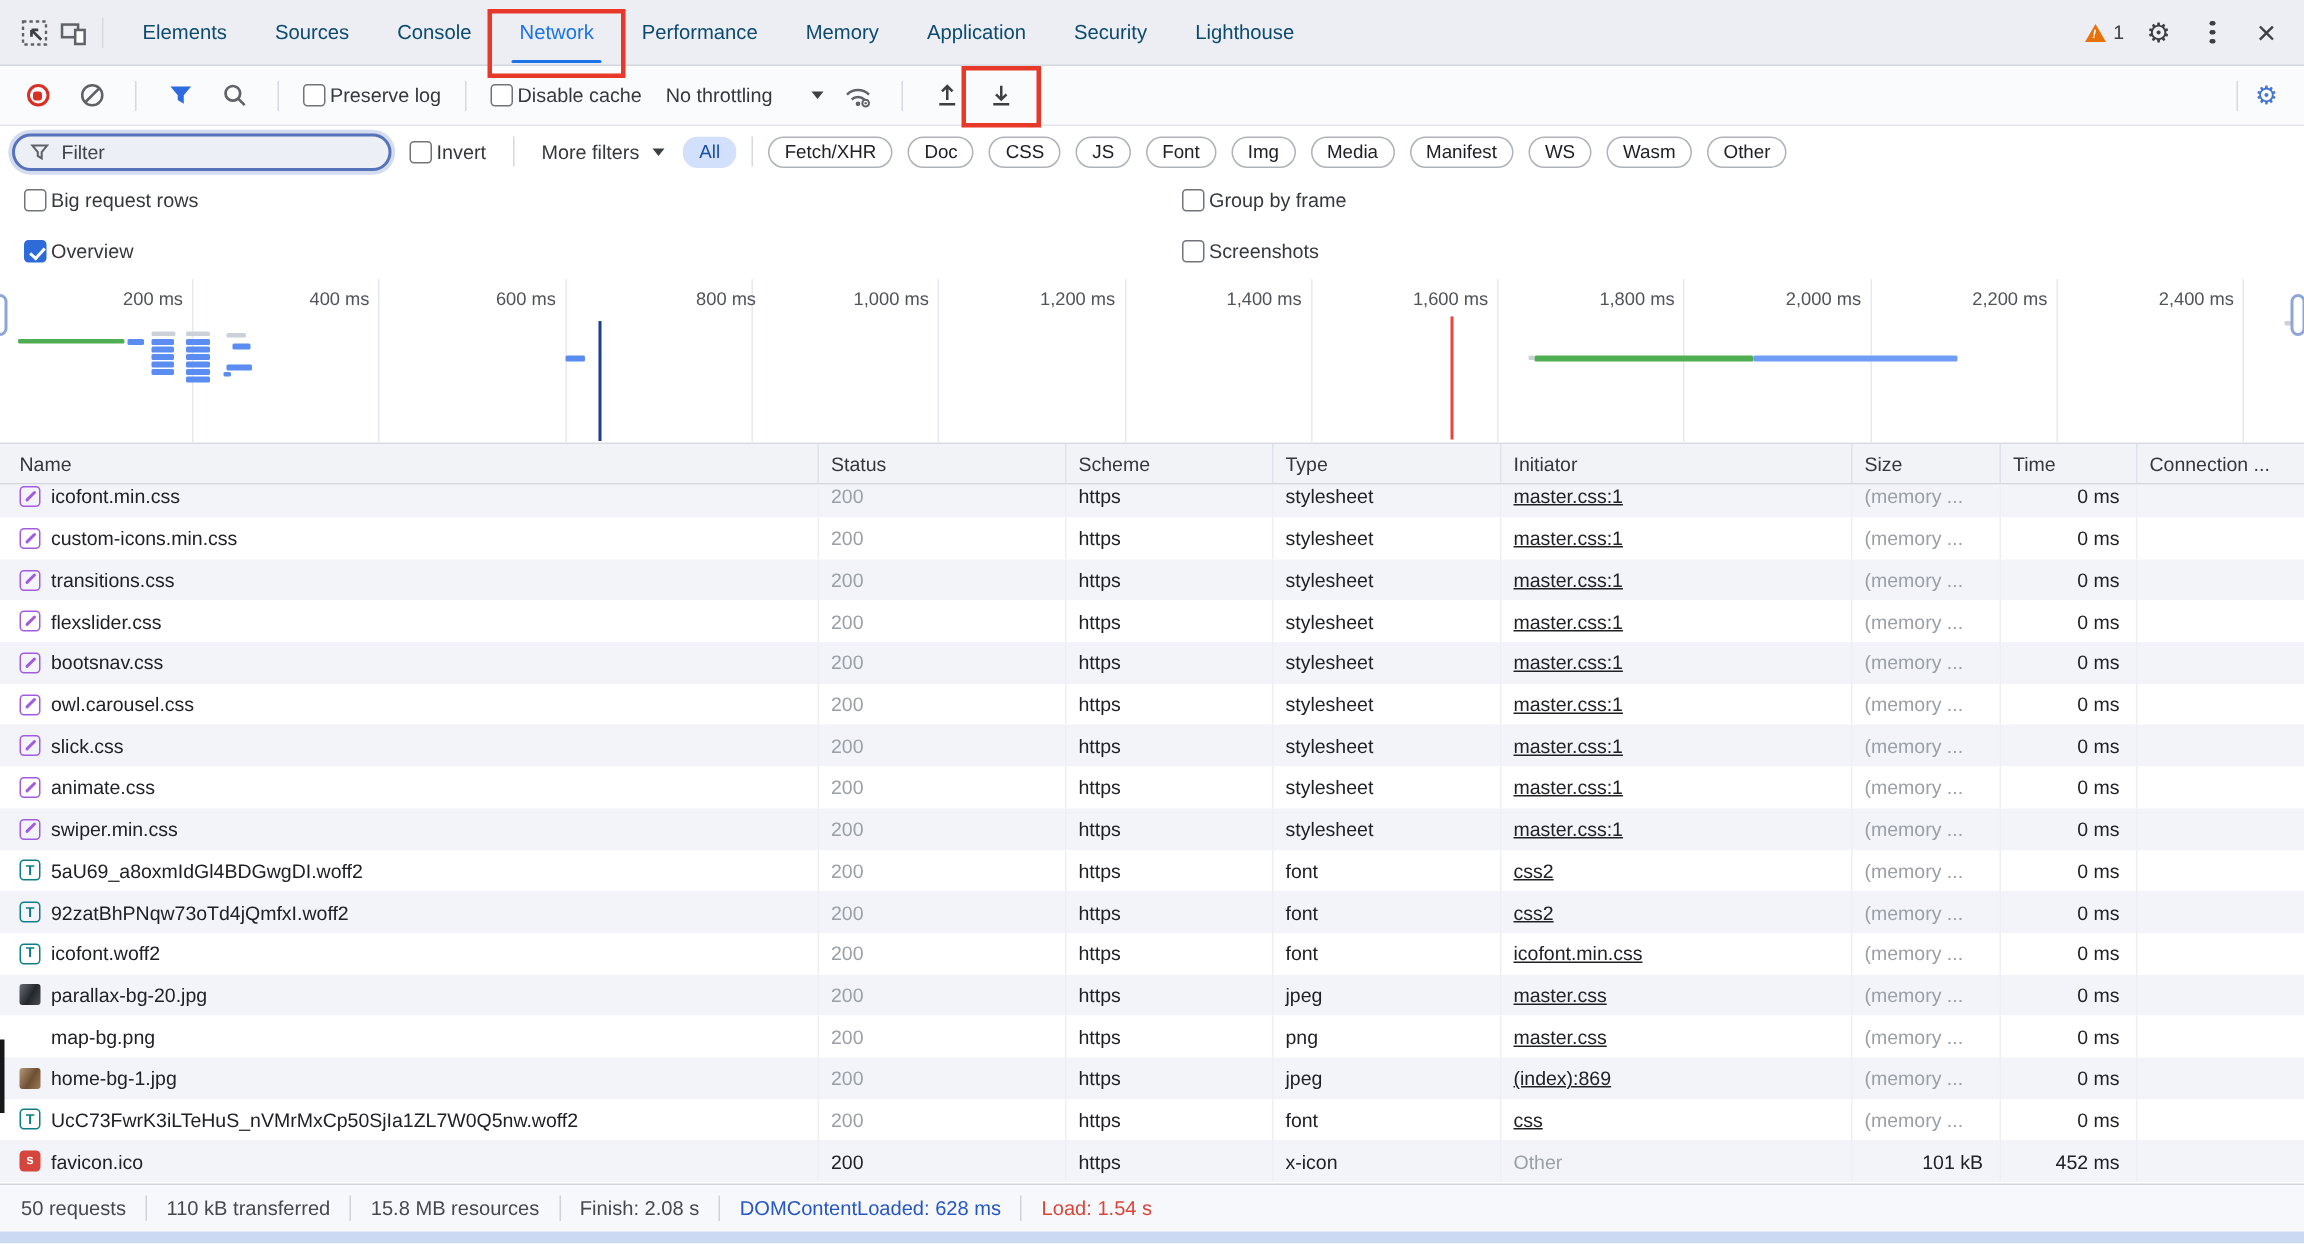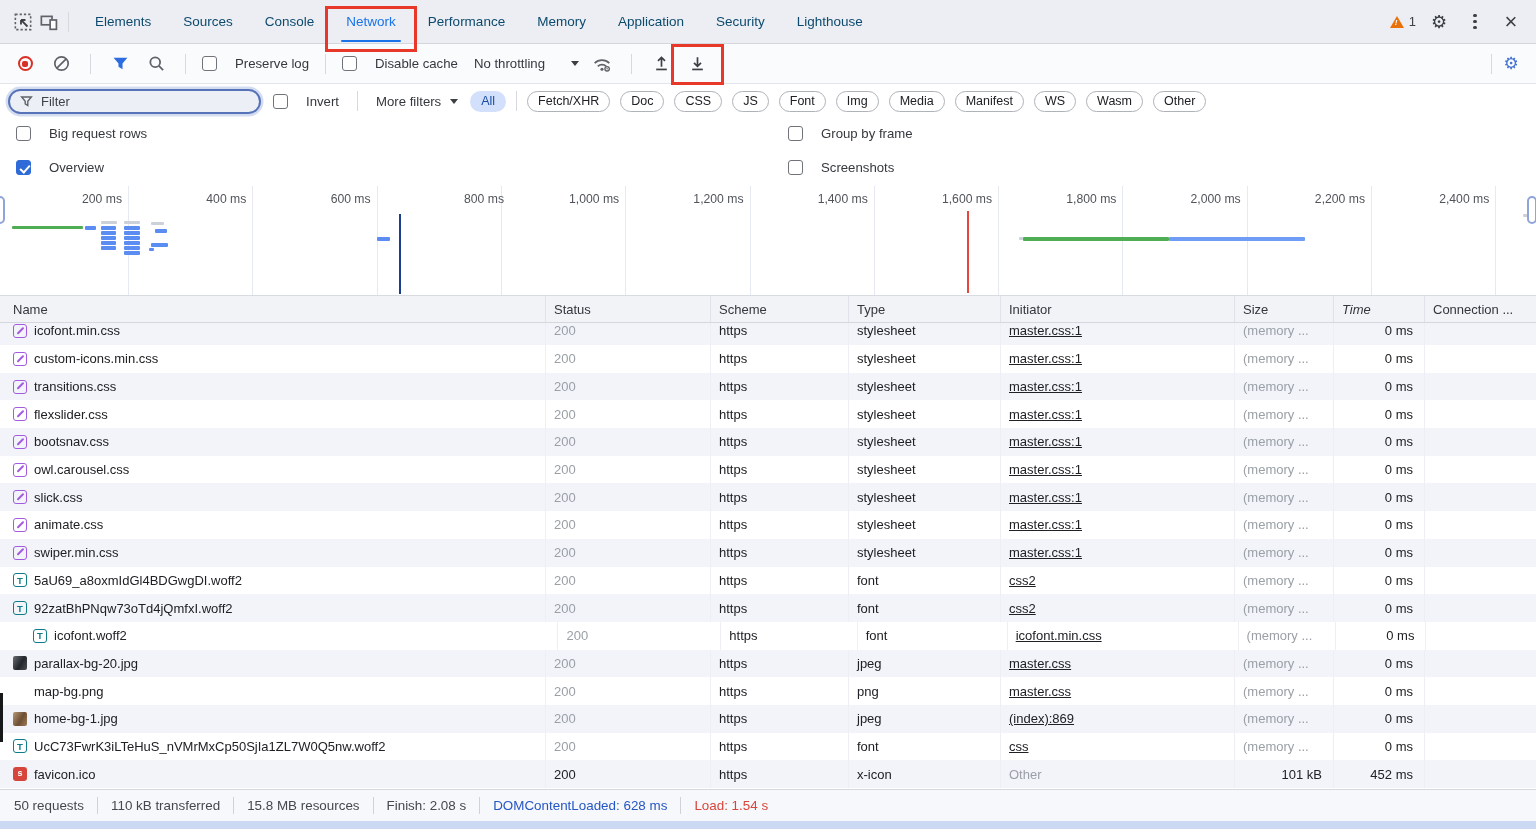--- a/index.html
+++ b/index.html
@@ -30,21 +30,21 @@
   .kebab { display:flex; flex-direction:column; gap:2.5px; }
   .kebab i { width:3.2px; height:3.2px; border-radius:50%; background:#3c4043; }
   .closex { font-size:22px; color:#3c4043; line-height:1; }
 
   
   .toolbar { height:40px; background:#fafbfd; border-bottom:1px solid #e3e5ea;
     display:flex; align-items:center; padding:0 12px; gap:10px; position:relative; z-index:2; }
   .rec { width:15px; height:15px; border:2px solid #d93025; border-radius:50%; position:relative; }
   .rec::after { content:""; position:absolute; left:2.5px; top:2.5px; width:6px; height:6px;
     background:#d93025; border-radius:2px; }
-  .check { display:flex; align-items:center; gap:18px; font-size:13.2px; color:#35383d; cursor:pointer; }
+  .check { display:flex; align-items:center; gap:3px; font-size:13.2px; color:#35383d; cursor:pointer; }
   .cb { width:15px; height:15px; border:1.5px solid #70747a; border-radius:3px; background:#fff;
     position:relative; flex:0 0 15px; }
   .cb.checked { background:#2f6bd8; border-color:#2f6bd8; }
   .cb.checked::after { content:""; position:absolute; left:4.5px; top:1.5px; width:4px; height:8px;
     border:solid #fff; border-width:0 2px 2px 0; transform:rotate(42deg); }
   .throttle { display:flex; align-items:center; gap:26px; font-size:13.2px; color:#35383d;
     margin-left:6px; cursor:pointer; }
   .caret { width:0; height:0; border-left:4.5px solid transparent; border-right:4.5px solid transparent;
     border-top:5.5px solid #3c4043; display:inline-block; }
   .dl-boxed { position:relative; }
@@ -341,21 +341,21 @@
       <div class="ohandle" style="left: 1527px;"></div>
     </div>
 
   <div class="thead" id="thead">
       <div class="hcell first" style="width: 545px;">Name</div>
       <div class="hcell" style="width: 165px;">Status</div>
       <div class="hcell" style="width: 138px;">Scheme</div>
       <div class="hcell" style="width: 152px;">Type</div>
       <div class="hcell" style="width: 234px;">Initiator</div>
       <div class="hcell" style="width: 99px;">Size</div>
-      <div class="hcell" style="width: 91px; font-style: italic;">Time</div>
+      <div class="hcell" style="width: 91px;">Time</div>
       <div class="hcell" style="width: 112px;">Connection ...</div>
     </div>
   <div class="tbody" id="tbody">
       <div class="row shaded partial">
         <div class="cell name" style="width: 545px;">
           <span class="fico css"></span>
           <span>icofont.min.css</span>
         </div>
         <div class="cell" style="width: 165px;">
           <span class="muted">200</span>
@@ -621,21 +621,21 @@
         </div>
         <div class="cell" style="width: 99px;">
           <span class="muted">(memory ...</span>
         </div>
         <div class="cell r" style="width: 91px;">
           <span>0 ms</span>
         </div>
         <div class="cell" style="width: 112px;"></div>
       </div>
       <div class="row">
-        <div class="cell name" style="width: 545px; margin-left: 20px;">
+        <div class="cell name" style="width: 545px;">
           <span class="fico font"></span>
           <span>icofont.woff2</span>
         </div>
         <div class="cell" style="width: 165px;">
           <span class="muted">200</span>
         </div>
         <div class="cell" style="width: 138px;">
           <span>https</span>
         </div>
         <div class="cell" style="width: 152px;">

